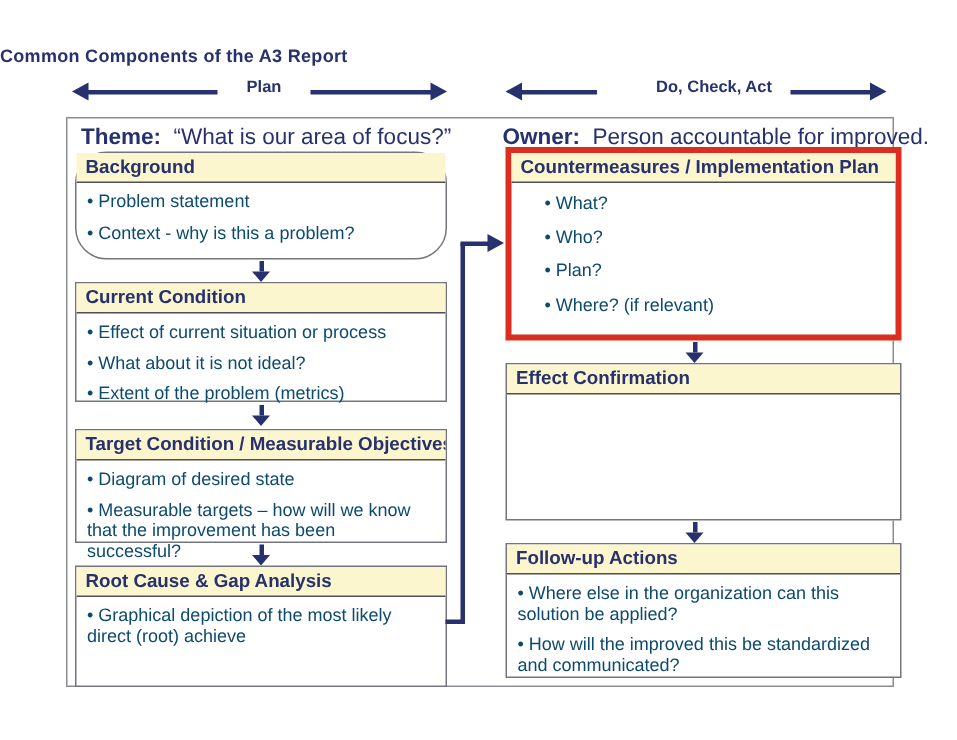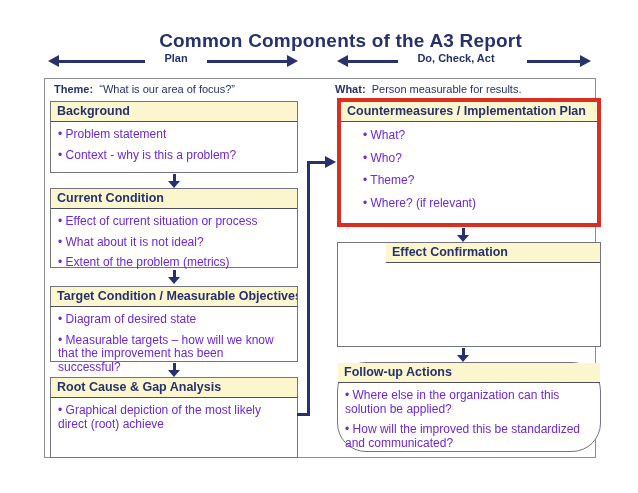--- a/index.html
+++ b/index.html
@@ -1,48 +1,48 @@
 <!DOCTYPE html>
 <html><head>
 <meta charset="utf-8">
 <style>
   html,body{margin:0;padding:0;background:#ffffff;}
   #canvas{position:relative;width:638px;height:493px;background:#ffffff;overflow:hidden;
           font-family:"Liberation Sans",sans-serif;color:#26316e;}
-  #title{position:absolute;left:0;top:30px;width:522px;text-align:right;
-         font-size:19px;font-weight:bold;letter-spacing:.2px;}
+  #title{position:absolute;left:0;top:30px;width:522px;text-align:left;
+         font-size:12px;font-weight:bold;letter-spacing:.2px;}
   .phase-label{position:absolute;top:52px;font-size:11px;font-weight:bold;text-align:center;}
   #plan-label{left:146px;width:60px;}
-  #dca-label{left:398px;width:116px;}
+  #dca-label{left:418px;width:116px;}
   
   .harrow{position:absolute;height:12px;top:55px;}
   .harrow .line{position:absolute;top:5px;height:3px;background:#26316e;}
   .harrow .head{position:absolute;width:0;height:0;top:0;}
   .harrow.left .head{left:0;border-right:11px solid #26316e;border-top:6px solid transparent;border-bottom:6px solid transparent;}
   .harrow.left .line{left:9px;right:0;}
   .harrow.right .head{right:0;border-left:11px solid #26316e;border-top:6px solid transparent;border-bottom:6px solid transparent;}
   .harrow.right .line{left:0;right:9px;}
   #arrow-plan-left{left:48px;width:97px;}
   #arrow-plan-right{left:207px;width:91px;}
   #arrow-dca-left{left:337px;width:61px;}
   #arrow-dca-right{left:527px;width:64px;}
   
   #outer-frame{position:absolute;left:44px;top:78px;width:552px;height:380px;
                border:1px solid #8c8c94;background:#ffffff;box-sizing:border-box;}
-  .toprow{position:absolute;top:83px;font-size:11px;}
+  .toprow{position:absolute;top:83px;font-size:15px;}
   #theme-row{left:54px;}
   #owner-row{left:335px;}
   .toprow b{font-weight:bold;}
   
   .fbox{position:absolute;box-sizing:border-box;border:1px solid #74747f;background:#ffffff;}
   .fbox .hdr{box-sizing:border-box;height:20px;background:#fbf6ce;border-bottom:1px solid #4e4e5c;
              font-size:12.5px;font-weight:bold;line-height:19px;padding-left:6px;color:#26316e;
              white-space:nowrap;overflow:hidden;}
   .fbox .content{padding:6px 8px 0 7px;}
-  .bullet{font-size:12px;line-height:13.5px;margin:0 0 7px 0;color:#6d28d9;}
+  .bullet{font-size:12px;line-height:13.5px;margin:0 0 7px 0;color:#0c4a6e;}
   .bullet::before{content:"• ";}
   .leftcol{left:50px;width:248px;}
   .rightcol{left:337px;width:264px;}
   #box-countermeasures{border:4px solid #db2e20;}
   #box-countermeasures .content{padding-top:7px;margin-left:15px;}
   #box-countermeasures .bullet{margin-bottom:9px;}
   
   .varrow{position:absolute;width:12px;}
   .varrow .stem{width:3px;height:7px;background:#26316e;margin:0 auto;}
   .varrow .head{width:0;height:0;margin:0 auto;border-top:7px solid #26316e;
@@ -82,25 +82,25 @@
     <span class="head"></span>
   </div>
 
   <div id="outer-frame"></div>
 
   <div class="toprow" id="theme-row">
     <b>Theme:</b>&nbsp;
     <span>“What is our area of focus?”</span>
   </div>
   <div class="toprow" id="owner-row">
-    <b>What:</b>&nbsp;
-    <span>Person measurable for results.</span>
+    <b>Owner:</b>&nbsp;
+    <span>Person accountable for improved.</span>
   </div>
 
-  <div class="fbox leftcol" style="top:101px;height:72px;">
+  <div class="fbox leftcol" style="top:101px;height:72px;border-radius:21px;">
     <div class="hdr">Background</div>
     <div class="content">
       <div class="bullet">Problem statement</div>
       <div class="bullet">Context - why is this a problem?</div>
     </div>
   </div>
 
   <div class="varrow" style="left:168px;top:174px;">
     <div class="stem"></div>
     <div class="head"></div>
@@ -138,40 +138,40 @@
     <div class="content">
       <div class="bullet">Graphical depiction of the most likely direct (root) achieve</div>
     </div>
   </div>
 
   <div class="fbox rightcol" id="box-countermeasures" style="top:98px;height:129px;">
     <div class="hdr">Countermeasures / Implementation Plan</div>
     <div class="content">
       <div class="bullet">What?</div>
       <div class="bullet">Who?</div>
-      <div class="bullet">Theme?</div>
+      <div class="bullet">Plan?</div>
       <div class="bullet">Where? (if relevant)</div>
     </div>
   </div>
 
   <div class="varrow" style="left:457px;top:228px;">
     <div class="stem"></div>
     <div class="head"></div>
   </div>
 
-  <div class="fbox rightcol" style="top:242px;height:105px;padding-left:48px;">
+  <div class="fbox rightcol" style="top:242px;height:105px;">
     <div class="hdr">Effect Confirmation</div>
   </div>
 
   <div class="varrow" style="left:457px;top:348px;">
     <div class="stem"></div>
     <div class="head"></div>
   </div>
 
-  <div class="fbox rightcol" style="top:362px;height:90px;border-radius:29px;">
+  <div class="fbox rightcol" style="top:362px;height:90px;">
     <div class="hdr">Follow-up Actions</div>
     <div class="content">
       <div class="bullet">Where else in the organization can this solution be applied?</div>
       <div class="bullet">How will the improved this be standardized and communicated?</div>
     </div>
   </div>
 
   <div class="seg" id="elbow-h-bottom"></div>
   <div class="seg" id="elbow-v"></div>
   <div class="seg" id="elbow-h-top"></div>

